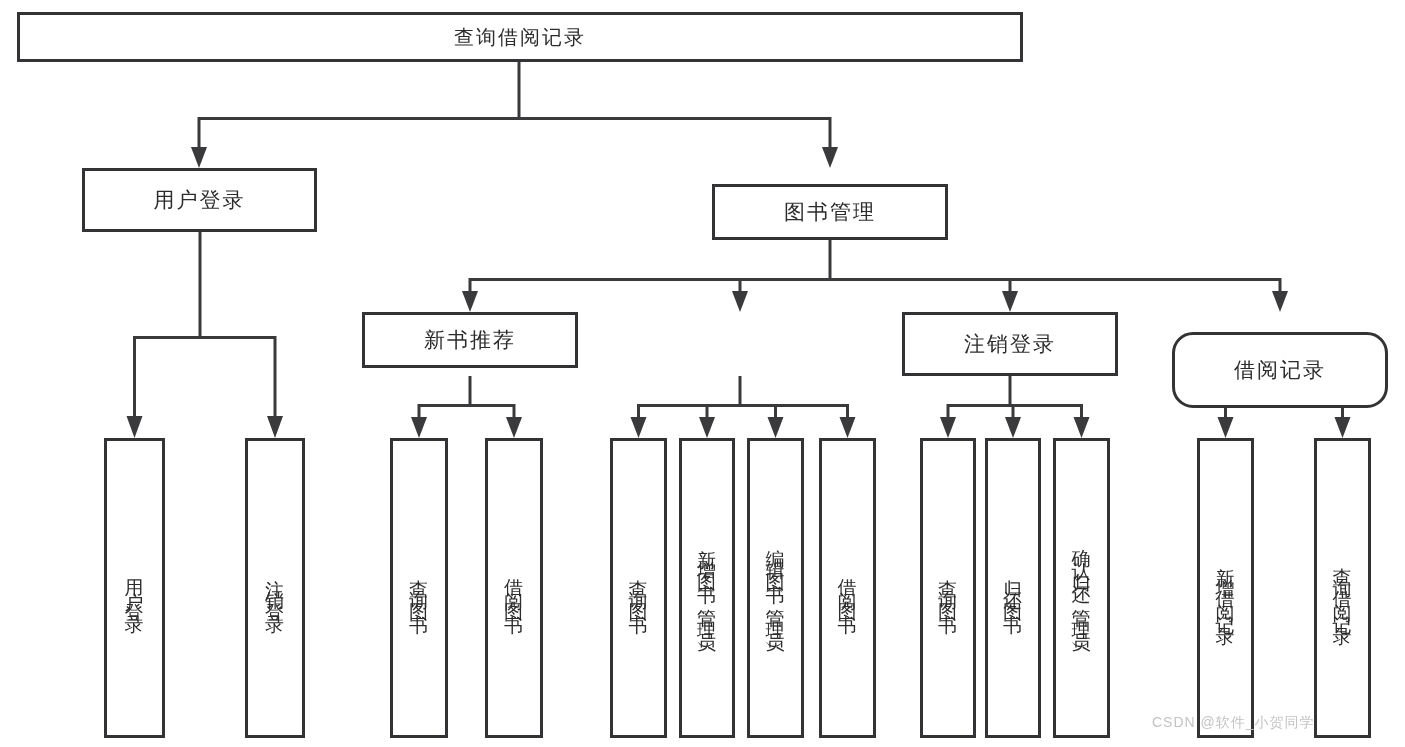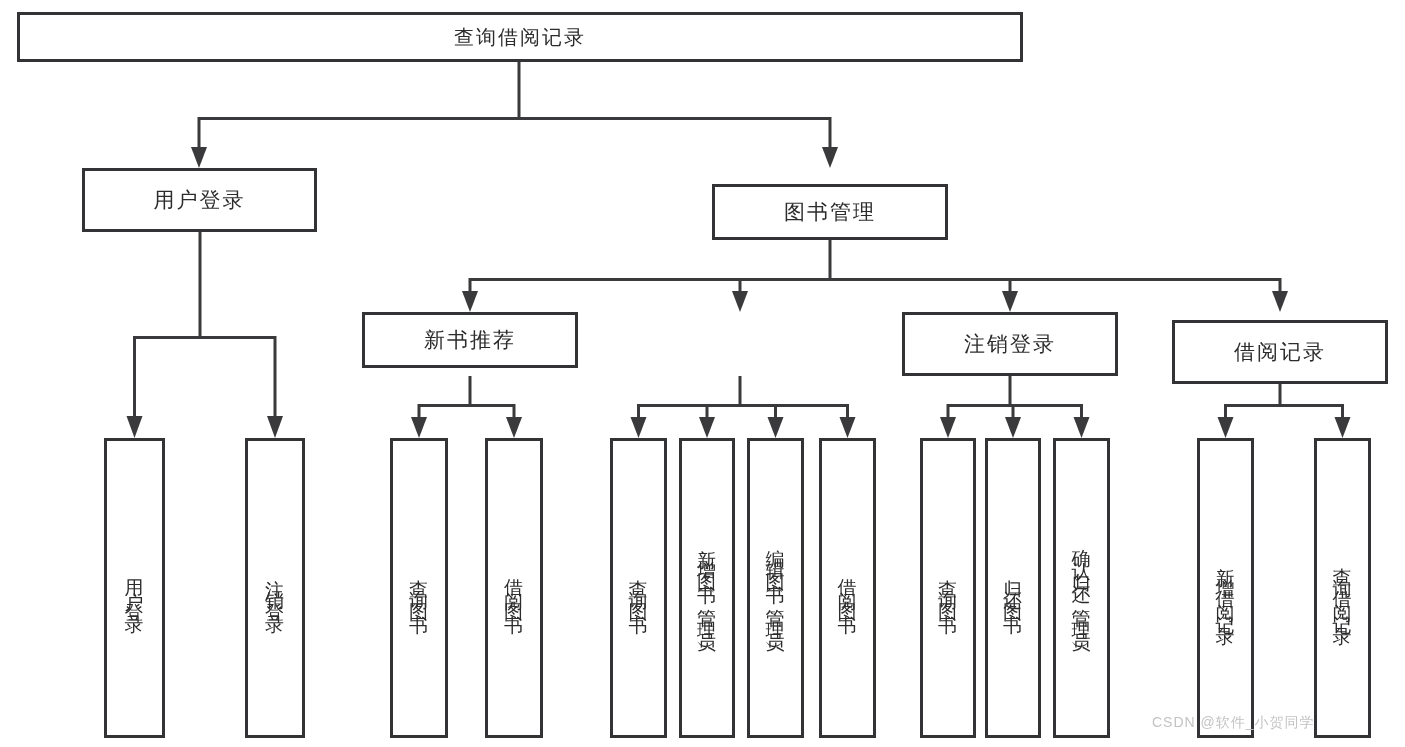--- a/index.html
+++ b/index.html
@@ -90,21 +90,21 @@
   <div class="node" style="left:712px;top:184px;width:236px;height:56px;">
     <span>图书管理</span>
   </div>
 
   <div class="node" style="left:362px;top:312px;width:216px;height:56px;">
     <span>新书推荐</span>
   </div>
   <div class="node" style="left:902px;top:312px;width:216px;height:64px;">
     <span>注销登录</span>
   </div>
-  <div class="node" style="left:1172px;top:320px;width:216px;height:64px;">
+  <div class="node" style="left:1172px;top:332px;width:216px;height:76px;border-radius:21px;">
     <span>借阅记录</span>
   </div>
 
   <div class="leaf" style="left:104px;width:61px;">
     <span>用户登录</span>
   </div>
   <div class="leaf" style="left:245px;width:60px;">
     <span>注销登录</span>
   </div>
 

